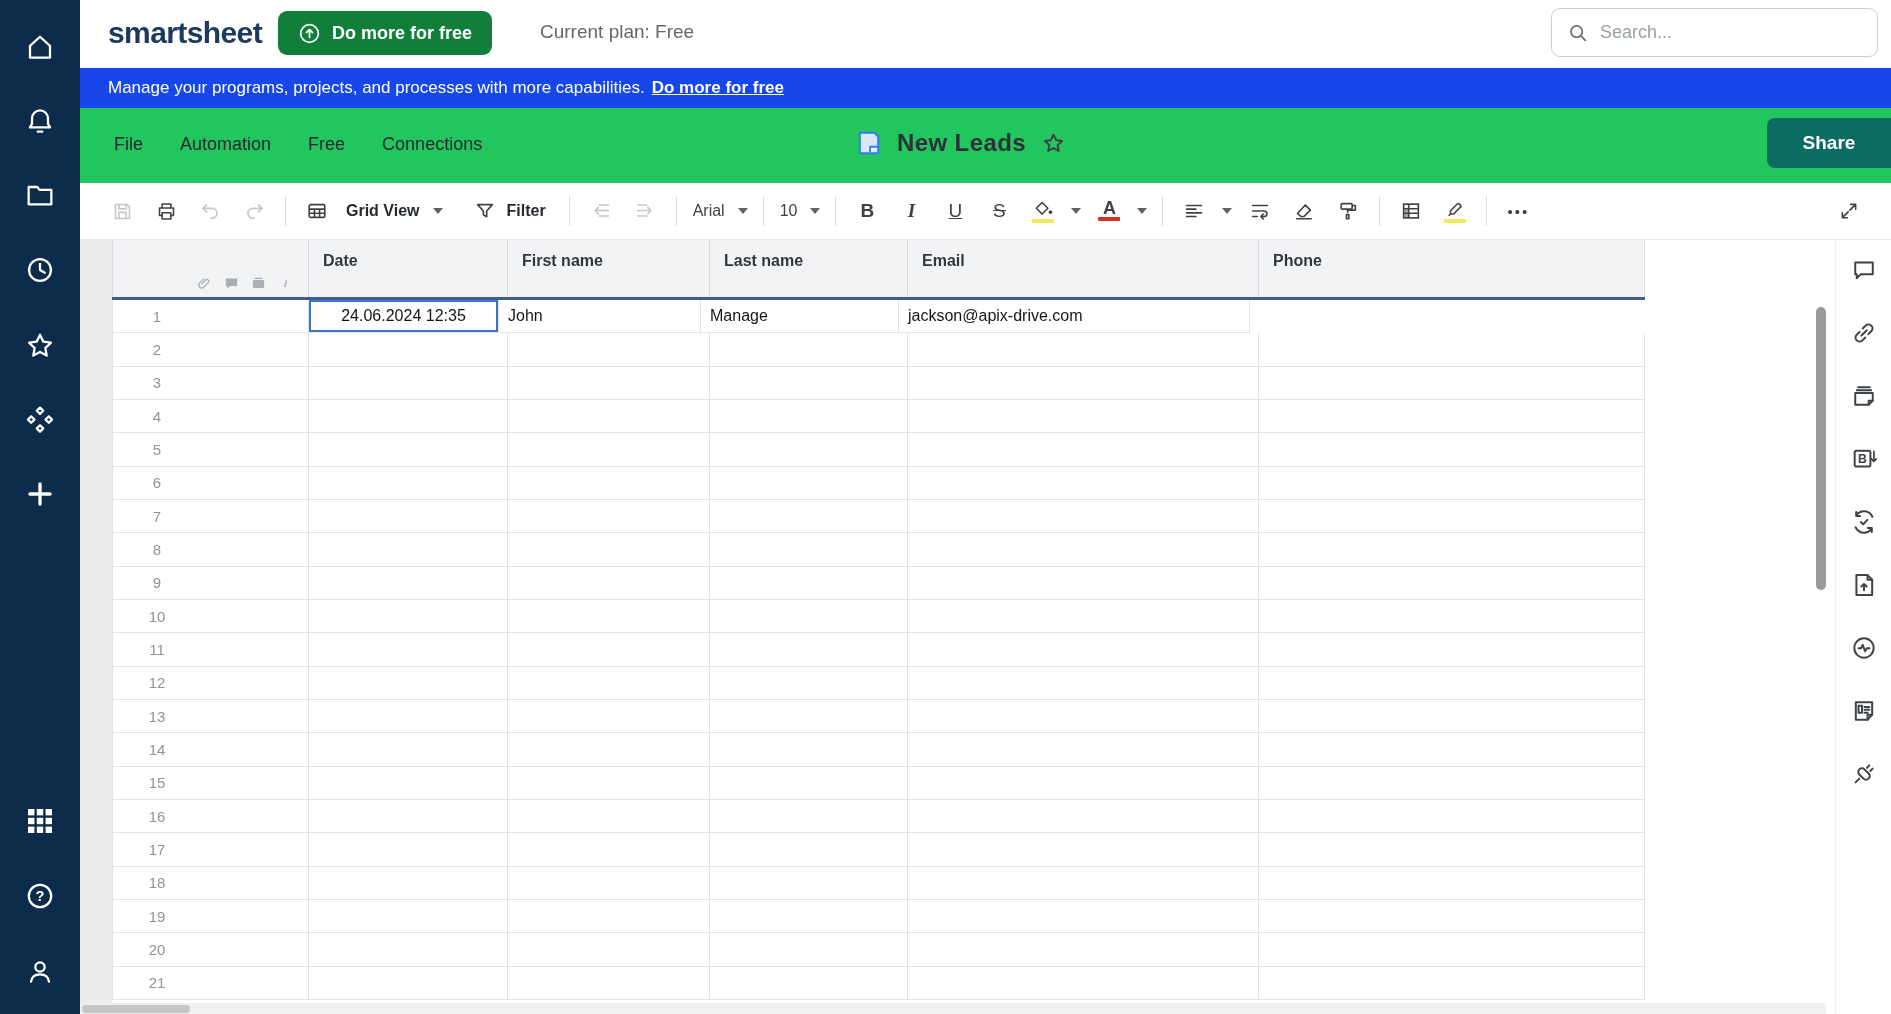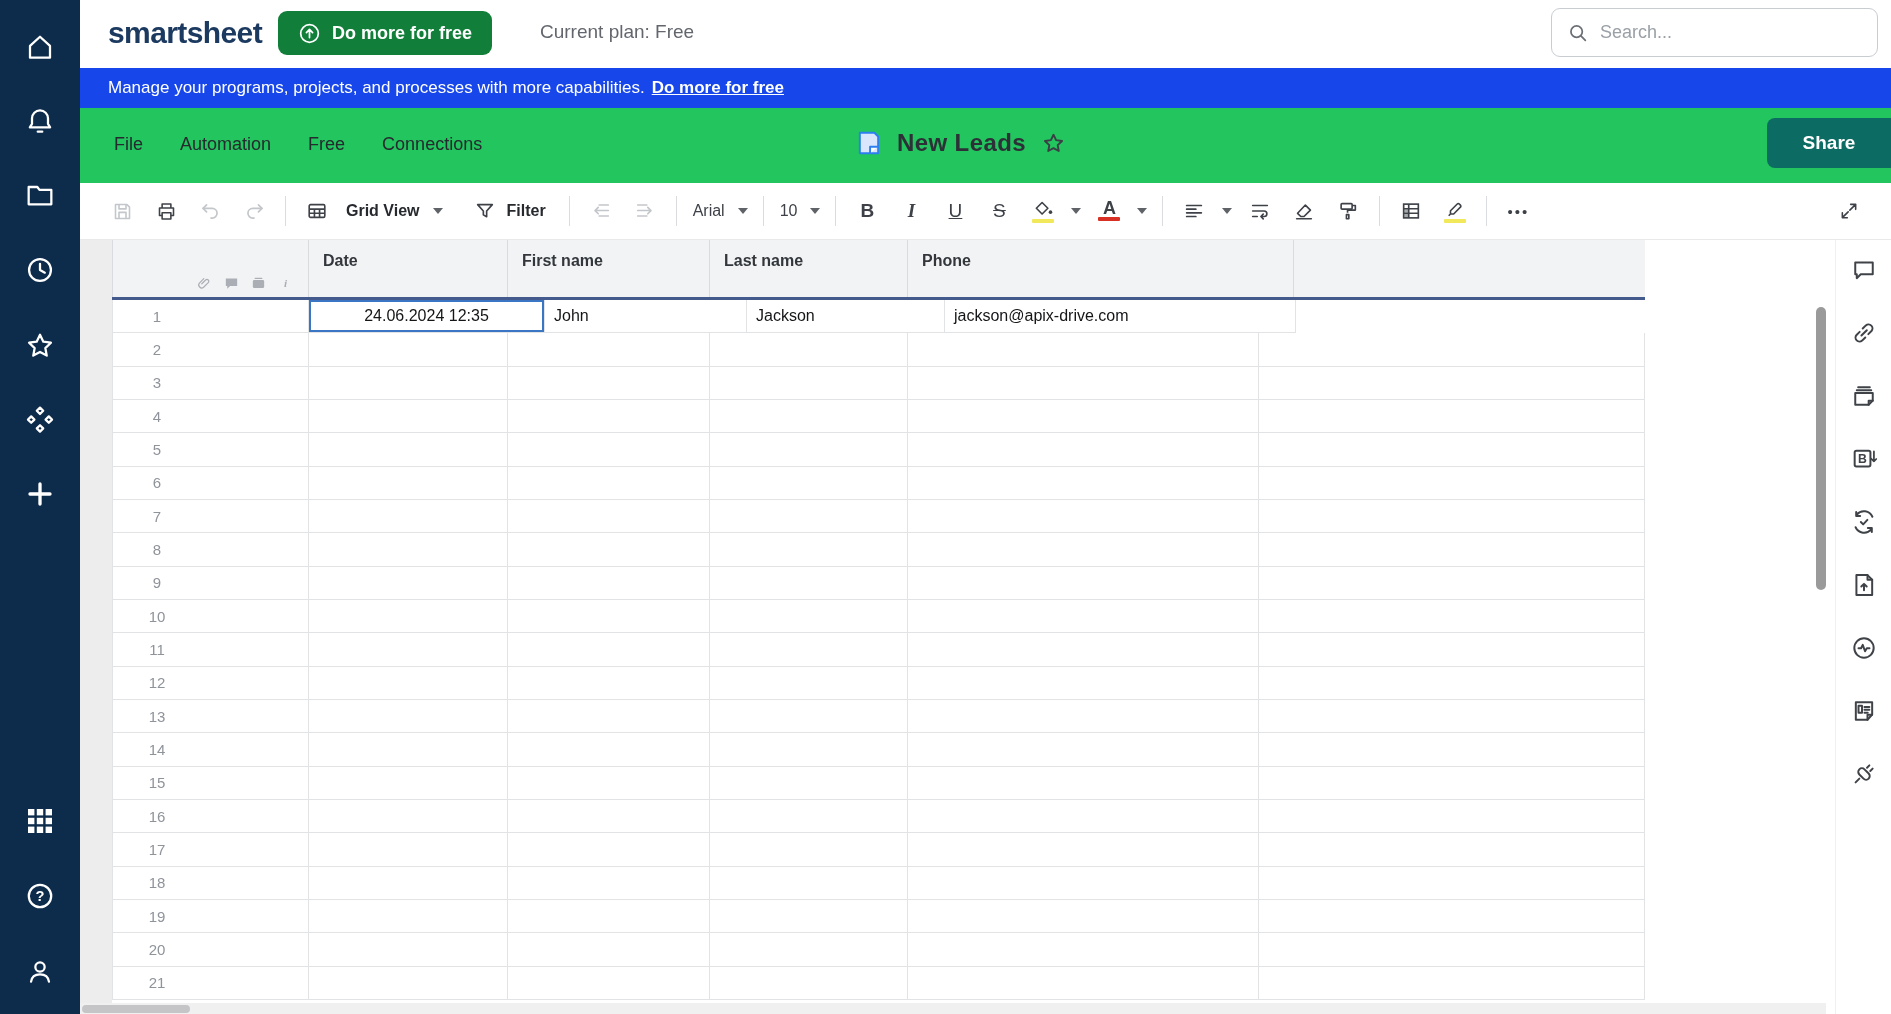--- a/index.html
+++ b/index.html
@@ -339,30 +339,31 @@
               <span style="width:17px;height:17px">
                 <svg width="100%" height="100%" viewBox="0 0 24 24">
                   <text x="12" y="17" text-anchor="middle" font-size="16" font-style="italic" font-weight="700" fill="currentColor" font-family="Liberation Serif,serif">i</text>
                 </svg>
               </span>
             </span>
           </div>
           <div class="hcell" style="width:199px">Date</div>
           <div class="hcell" style="width:202px">First name</div>
           <div class="hcell" style="width:198px">Last name</div>
+          <div class="hcell" style="width:351px">Email</div>
           <div class="hcell" style="width:386px">Phone</div>
         </div>
       <div id="gbody">
           <div class="row">
             <div class="rn">
               <span>1</span>
             </div>
-            <div class="cell center selected" style="width:236px">24.06.2024 12:35</div>
+            <div class="cell center selected" style="width:190px">24.06.2024 12:35</div>
             <div class="cell" style="width:202px">John</div>
-            <div class="cell" style="width:198px">Jackson</div>
+            <div class="cell" style="width:198px">Manage</div>
             <div class="cell" style="width:351px">jackson@apix-drive.com</div>
           </div>
           <div class="row">
             <div class="rn">
               <span>2</span>
             </div>
             <div class="cell center" style="width:199px"></div>
             <div class="cell" style="width:202px"></div>
             <div class="cell" style="width:198px"></div>
             <div class="cell" style="width:351px"></div>

